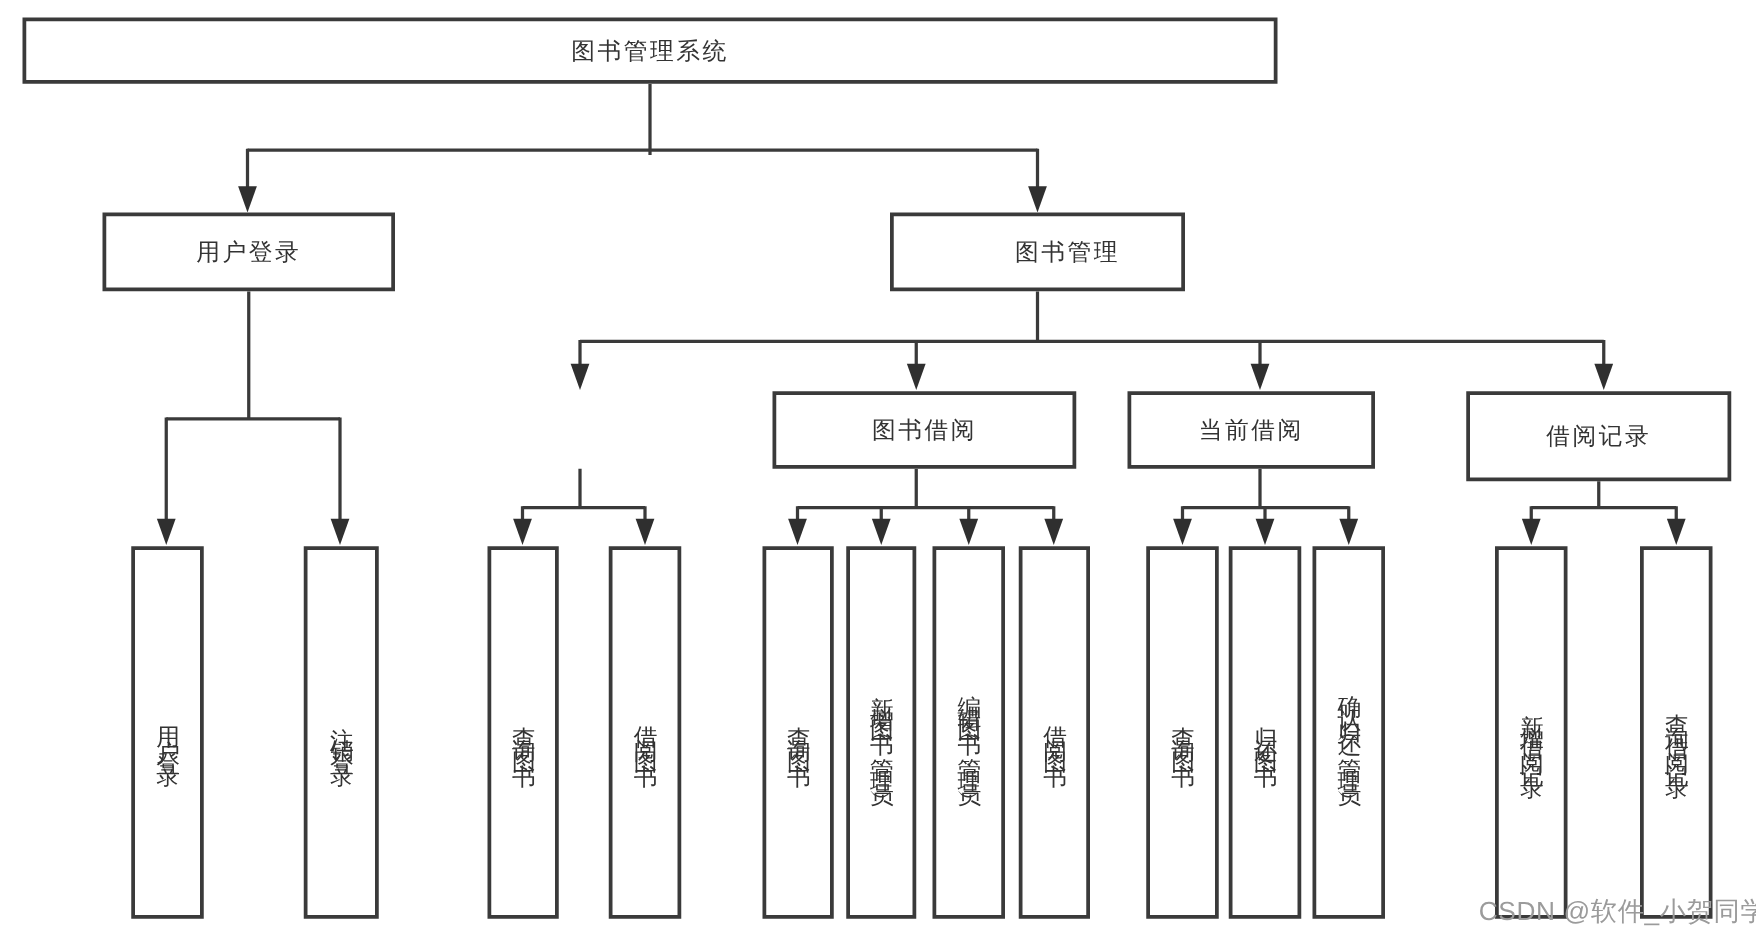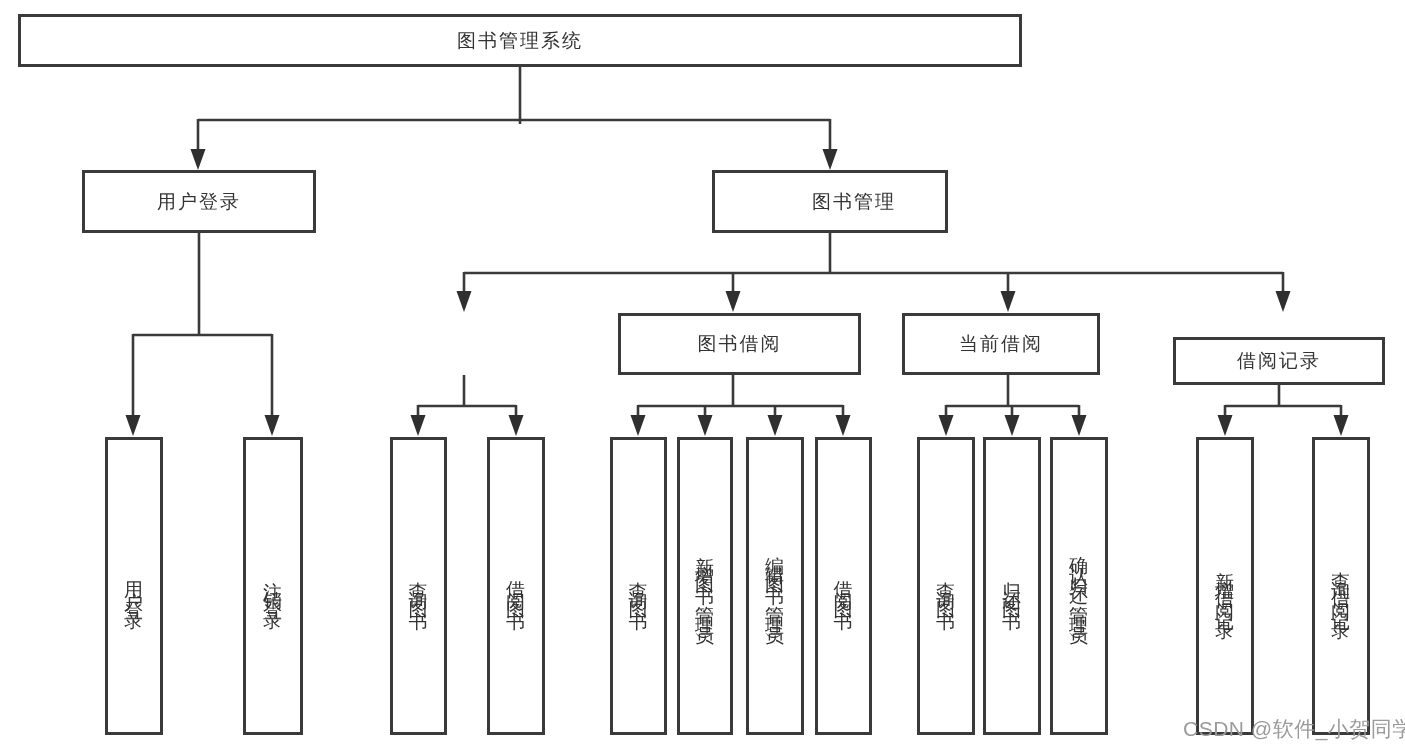--- a/index.html
+++ b/index.html
@@ -130,21 +130,21 @@
   <div class="node" style="left:712px;top:170px;width:236px;height:63px;padding-left:48px;">
     <span>图书管理</span>
   </div>
 
   <div class="node" style="left:618px;top:313px;width:243px;height:62px;">
     <span>图书借阅</span>
   </div>
   <div class="node" style="left:902px;top:313px;width:198px;height:62px;">
     <span>当前借阅</span>
   </div>
-  <div class="node" style="left:1173px;top:313px;width:212px;height:48px;margin-top:24px;">
+  <div class="node" style="left:1173px;top:313px;width:212px;height:72px;">
     <span>借阅记录</span>
   </div>
 
   <div class="leaf" style="left:105px;top:437px;width:58px;height:298px;">
     <span>用户登录</span>
   </div>
   <div class="leaf" style="left:243px;top:437px;width:60px;height:298px;">
     <span>注销登录</span>
   </div>
 

